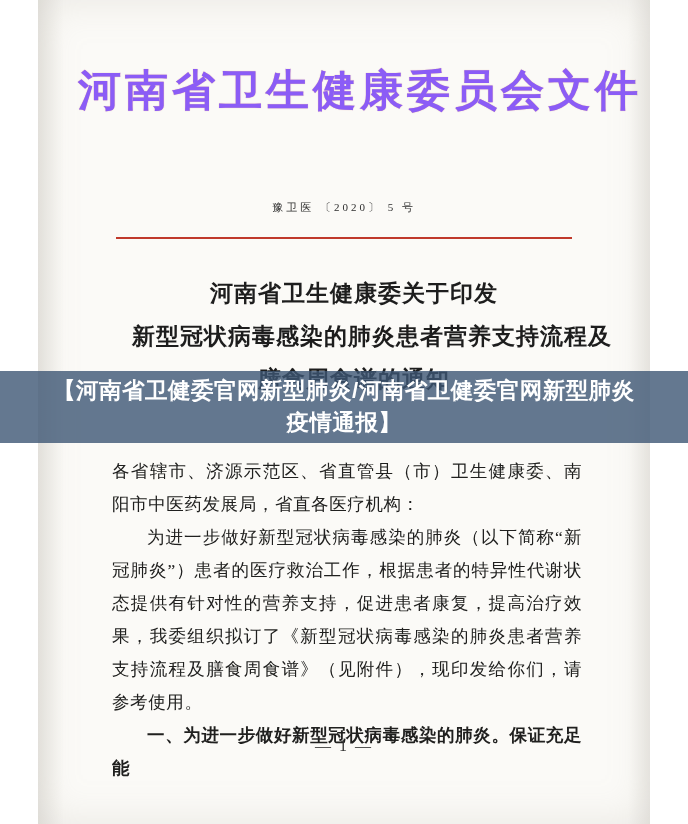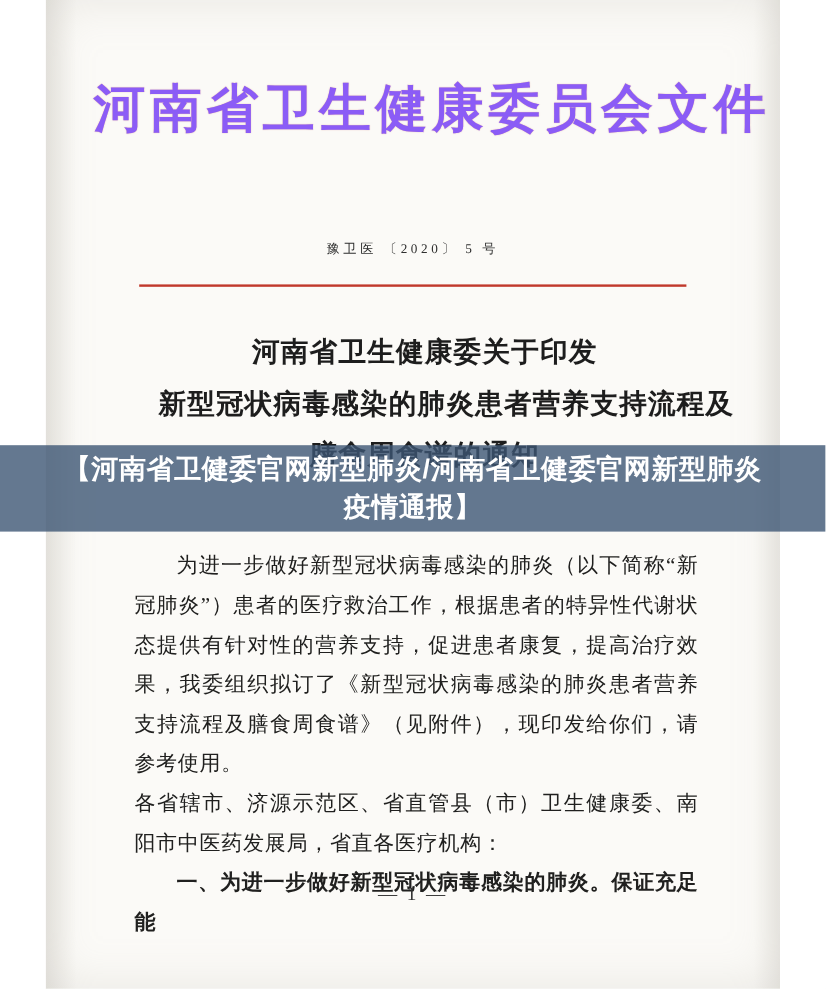--- a/index.html
+++ b/index.html
@@ -195,22 +195,22 @@
 
     <div class="red-rule"></div>
 
     <div class="title-block">
       <span class="title-line">河南省卫生健康委关于印发</span>
       <span class="title-line">新型冠状病毒感染的肺炎患者营养支持流程及</span>
       <span class="title-line">膳食周食谱的通知</span>
     </div>
 
     <div class="body-block">
+      <span class="body-para">各省辖市、济源示范区、省直管县（市）卫生健康委、南阳市中医药发展局，省直各医疗机构：</span>
       <span class="body-para indent">为进一步做好新型冠状病毒感染的肺炎（以下简称“新冠肺炎”）患者的医疗救治工作，根据患者的特异性代谢状态提供有针对性的营养支持，促进患者康复，提高治疗效果，我委组织拟订了《新型冠状病毒感染的肺炎患者营养支持流程及膳食周食谱》（见附件），现印发给你们，请参考使用。</span>
-      <span class="body-para">各省辖市、济源示范区、省直管县（市）卫生健康委、南阳市中医药发展局，省直各医疗机构：</span>
       <span class="bold-item">一、为进一步做好新型冠状病毒感染的肺炎。保证充足能</span>
     </div>
 
     <div class="page-number">— 1 —</div>
 
   </div>
 
   <div class="side-strip-left"></div>
   <div class="side-strip-right"></div>
 

